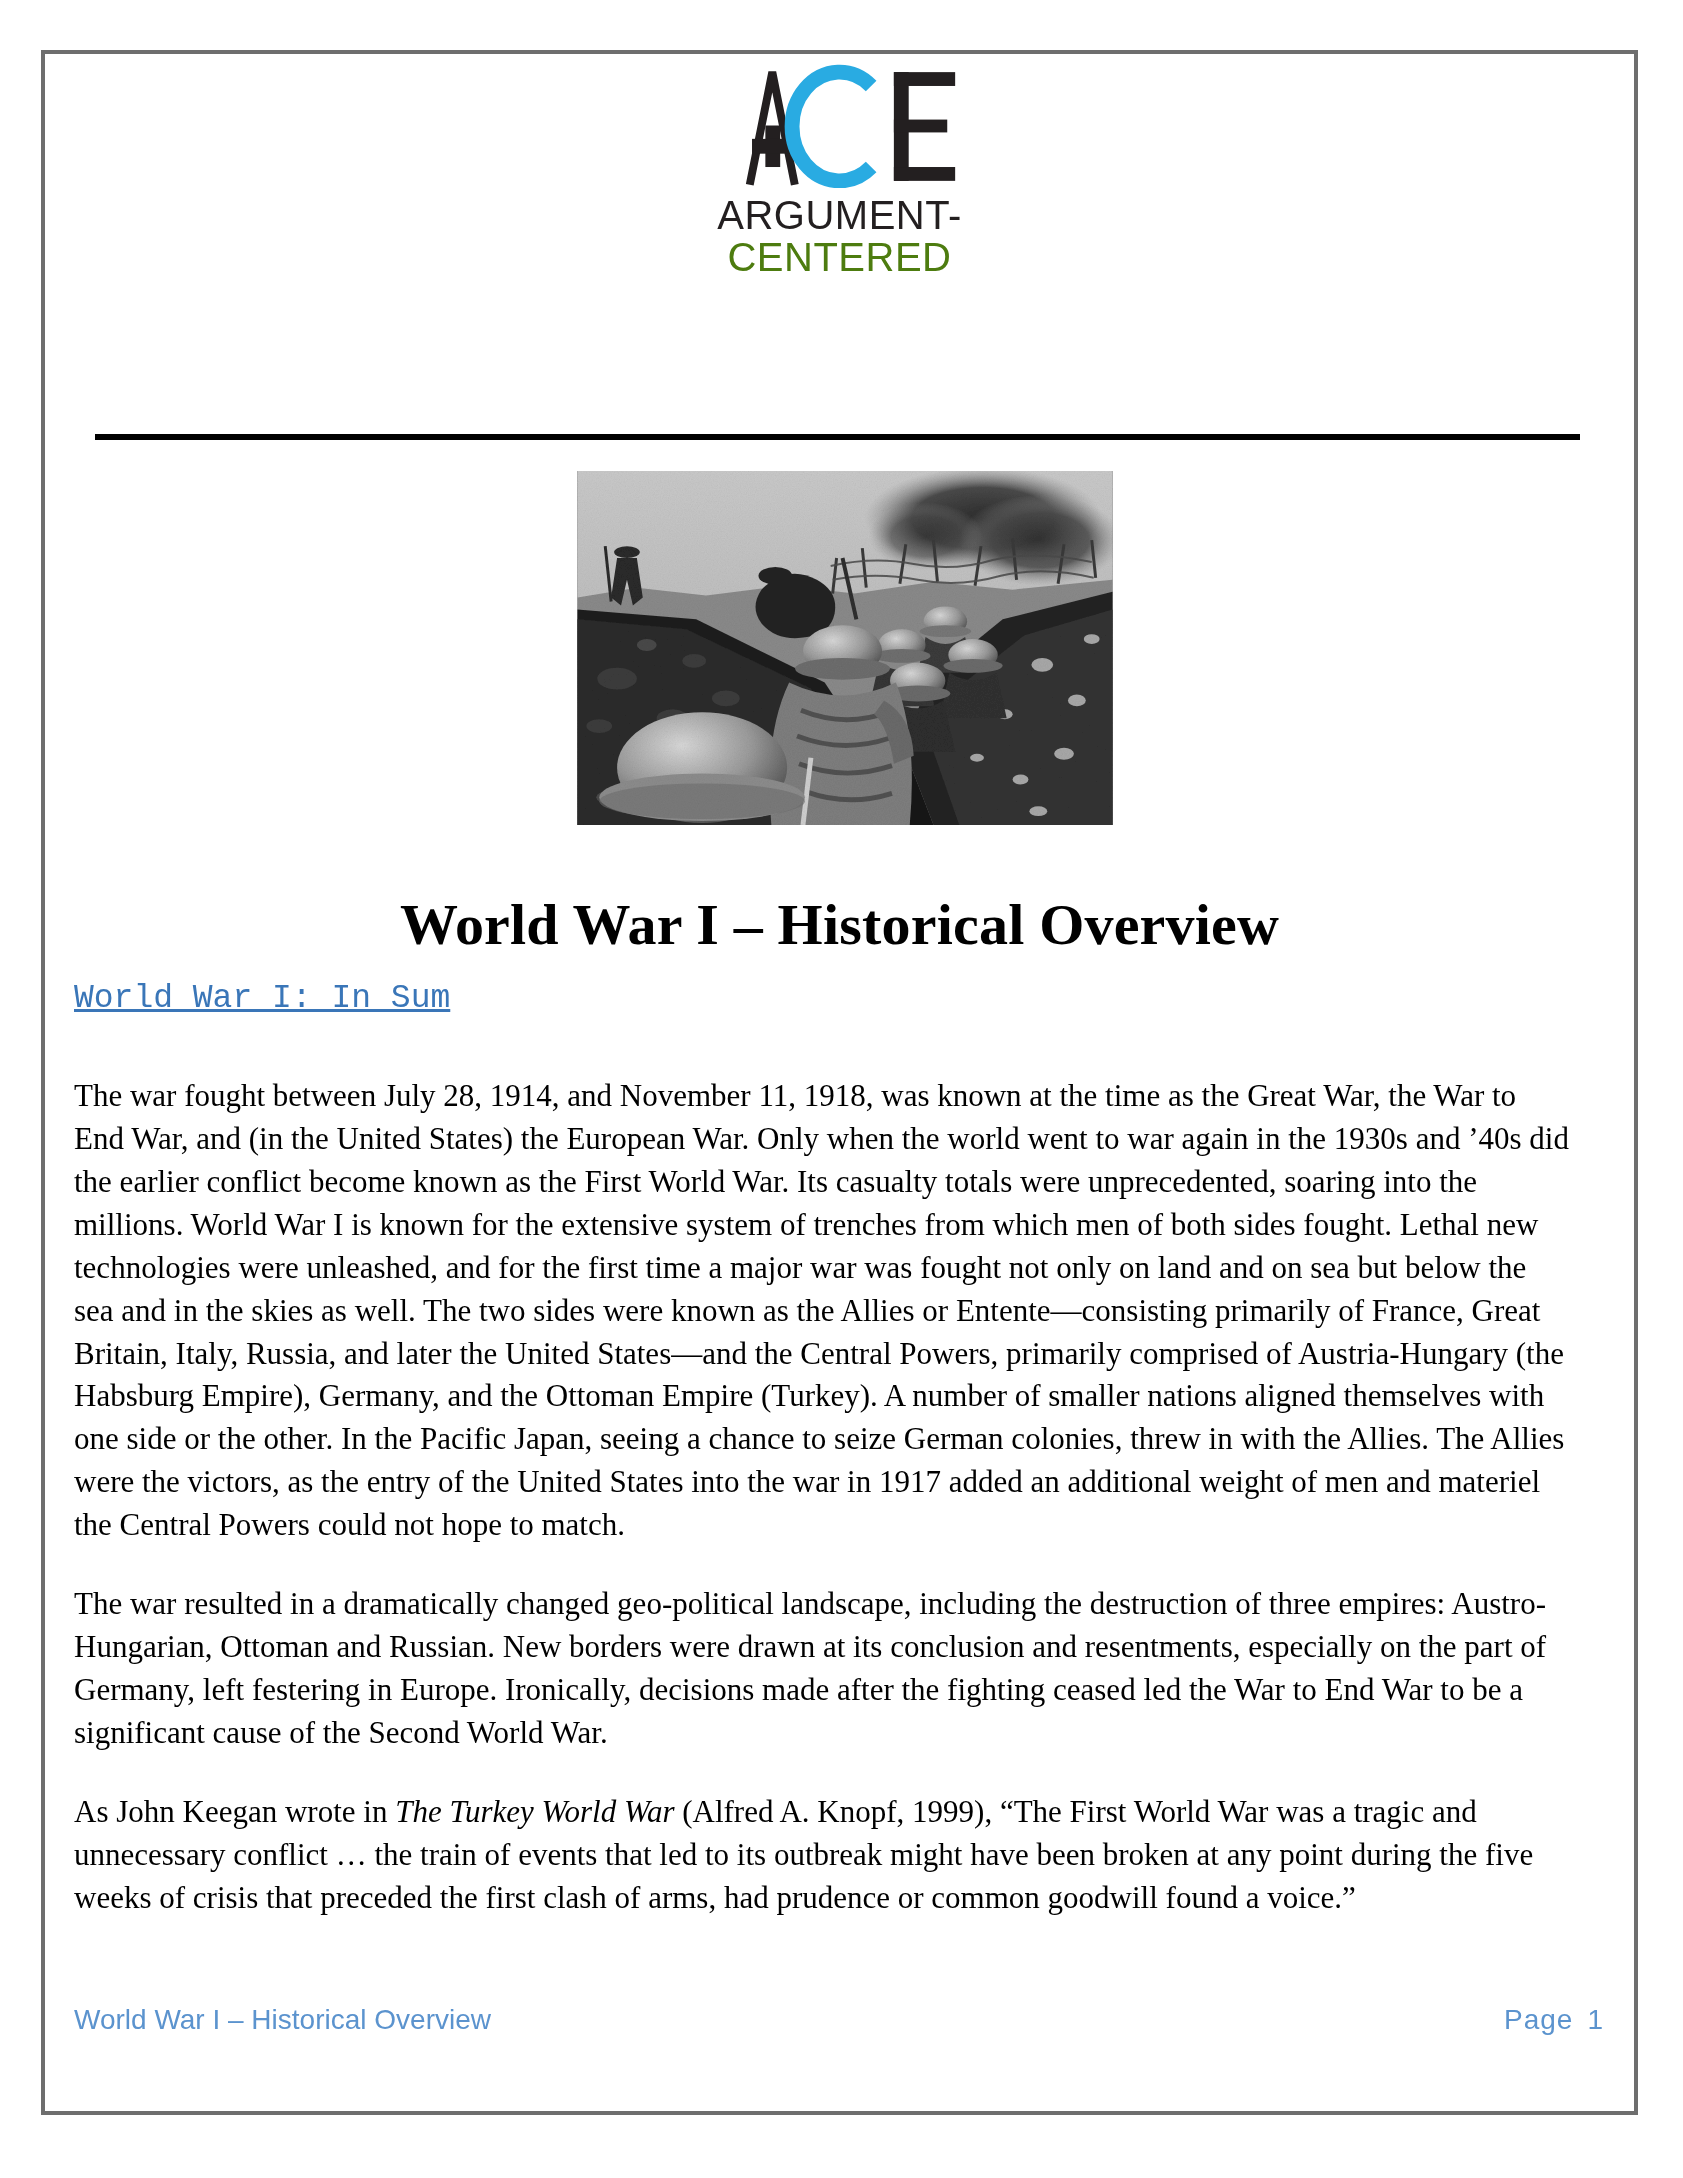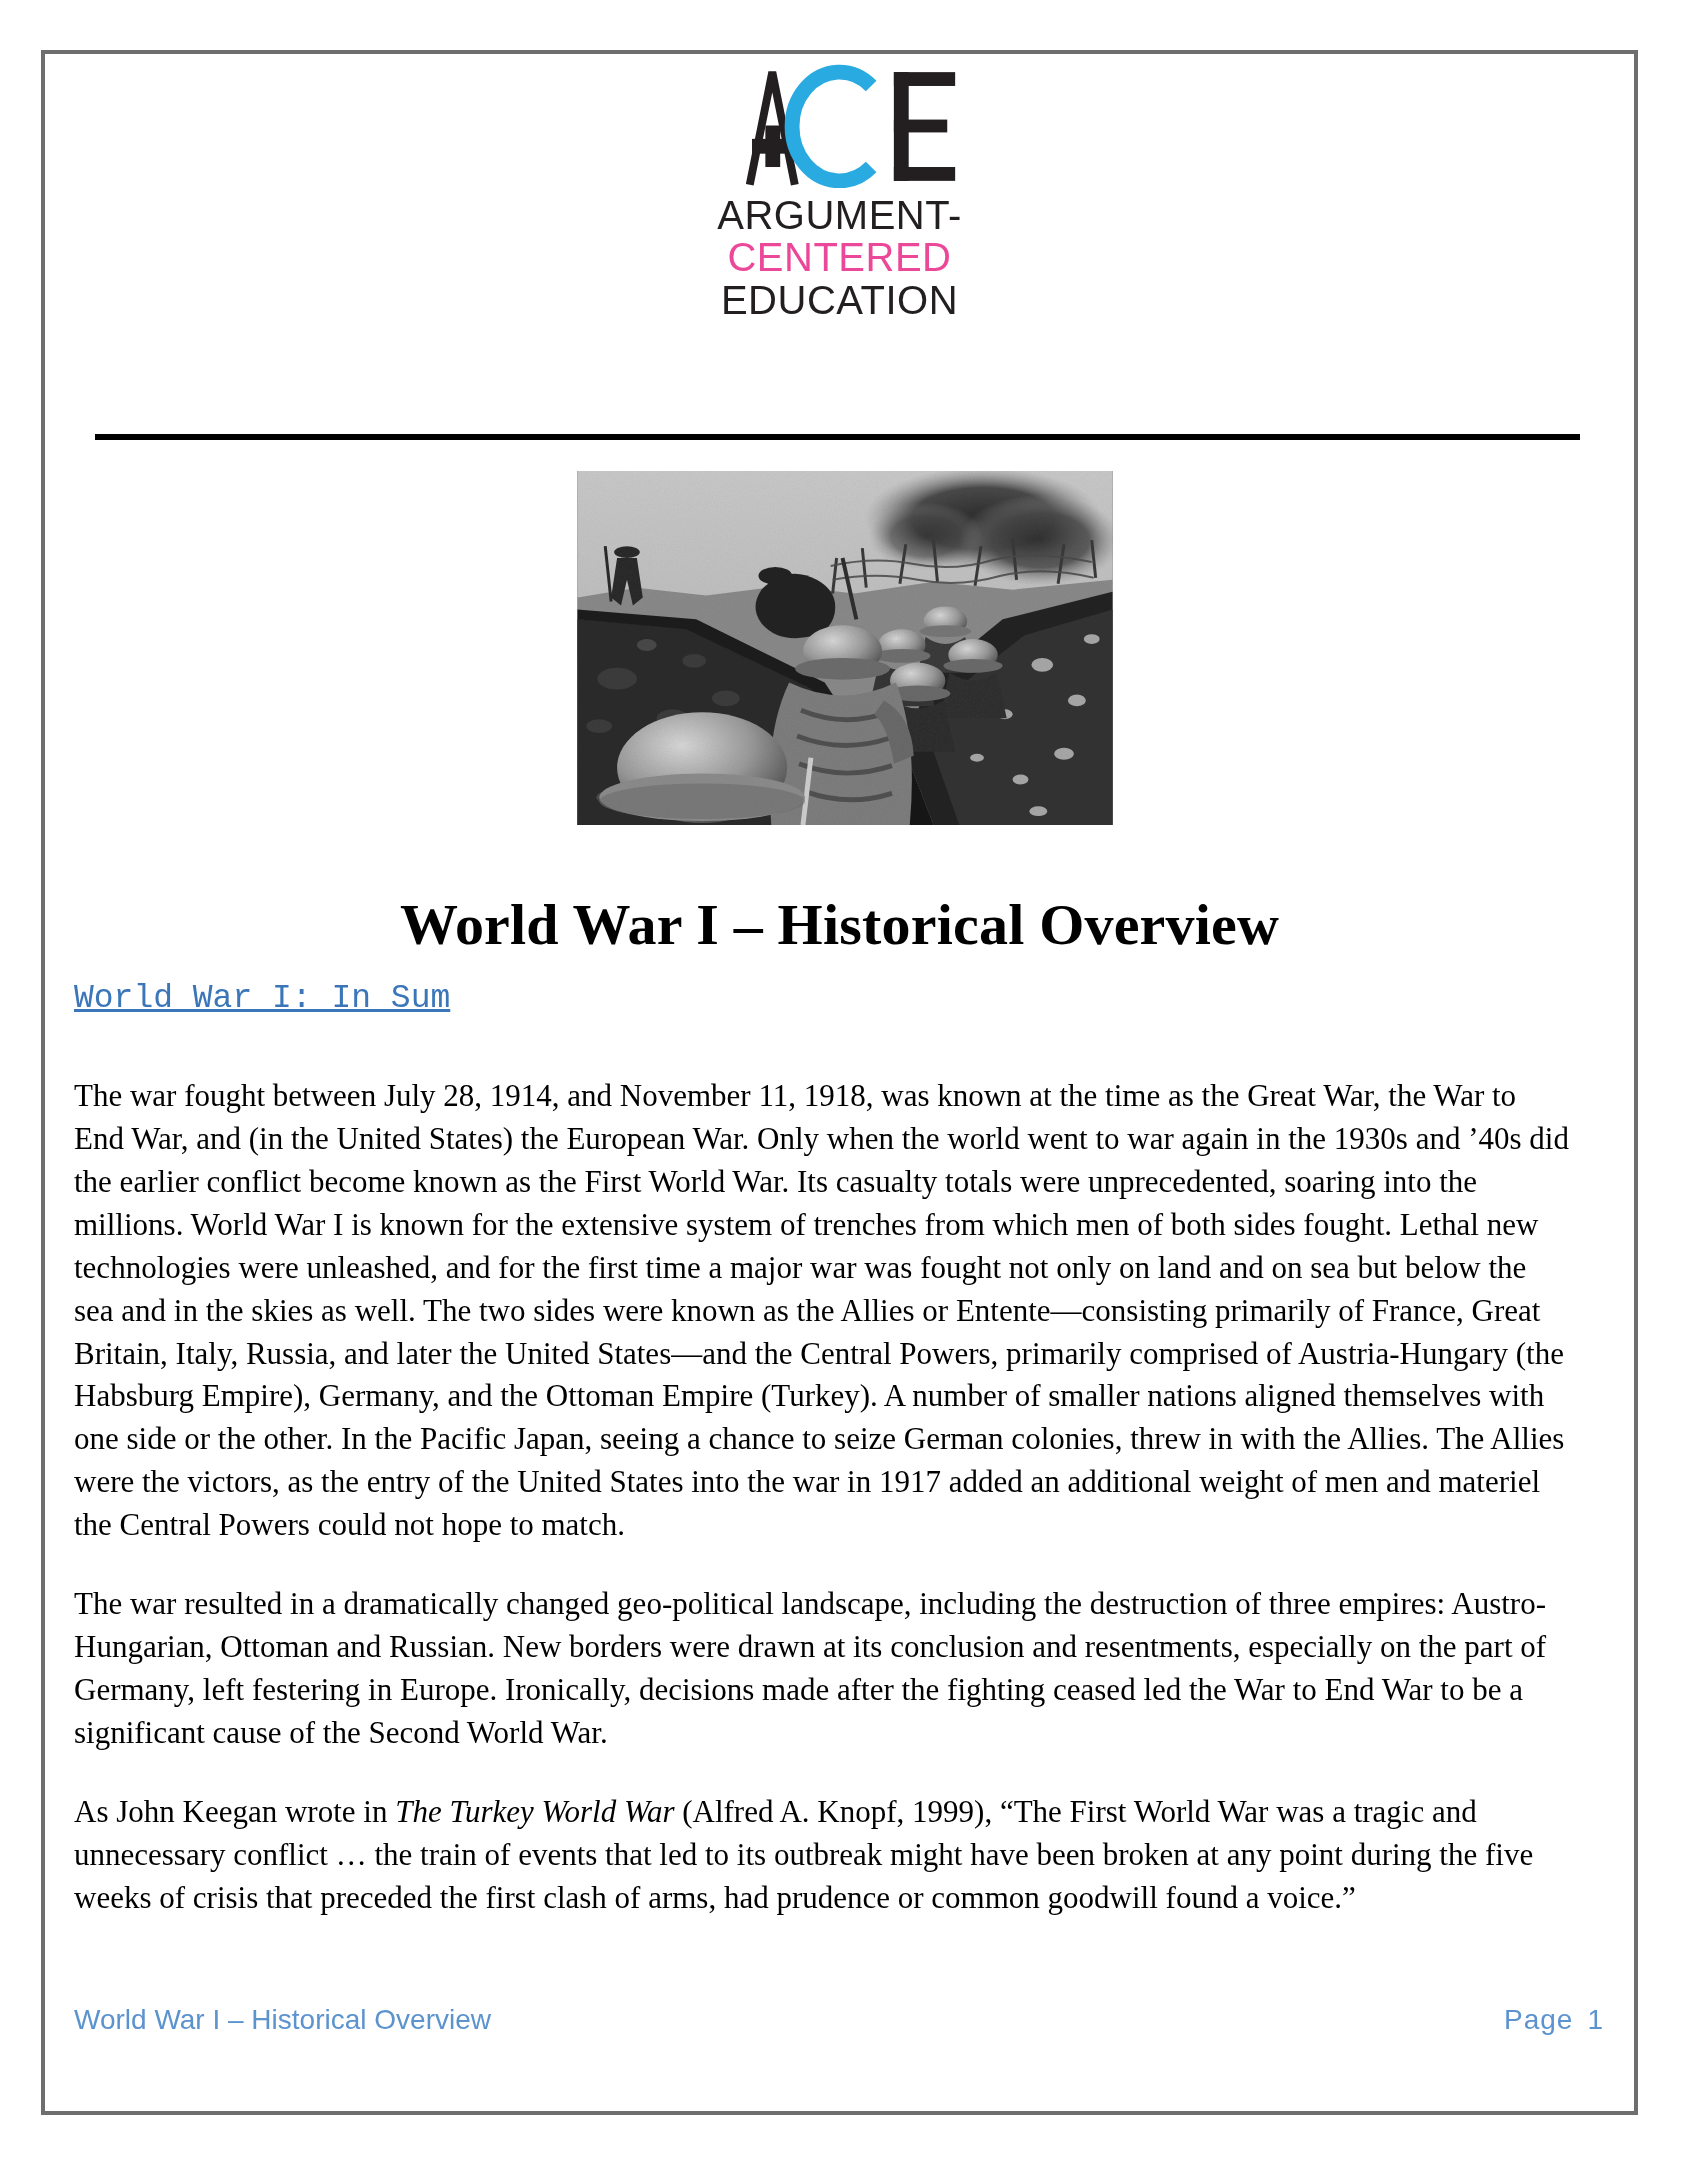--- a/index.html
+++ b/index.html
@@ -51,21 +51,21 @@
     margin-top: 6px;
     font-family: "Liberation Sans", "DejaVu Sans", sans-serif;
     line-height: 1.06;
     letter-spacing: 0.5px;
   }
   .logo-words div {
     font-size: 40px;
     font-weight: 400;
   }
   .logo-line-1 { color: #231f20; }
-  .logo-line-2 { color: #ec4899; }
+  .logo-line-2 { color: #4d7c0f; }
   .logo-line-3 { color: #231f20; }
 
   
   .header-rule {
     position: absolute;
     left: 50px;
     top: 380px;
     width: 1485px;
     height: 6px;
     background: #000000;
@@ -163,21 +163,20 @@
         <path d="M162 22 A 48 55 0 1 0 162 104" fill="none" stroke="#29abe2" stroke-width="15" stroke-linecap="butt"></path>
 
         <rect x="185" y="8" width="15" height="110" fill="#231f20"></rect>
         <rect x="185" y="8" width="62" height="14" fill="#231f20"></rect>
         <rect x="185" y="56" width="54" height="13" fill="#231f20"></rect>
         <rect x="185" y="104" width="62" height="14" fill="#231f20"></rect>
       </svg>
       <div class="logo-words">
         <div class="logo-line-1">ARGUMENT-</div>
         <div class="logo-line-2">CENTERED</div>
-        <div class="logo-line-3">EDUCATION</div>
       </div>
     </div>
 
     <div class="header-rule"></div>
 
     <div class="photo-wrap">
       <svg width="536" height="354" viewBox="0 0 541 358">
         <defs>
           <linearGradient id="skyGrad" x1="0" y1="0" x2="0" y2="1">
             <stop offset="0%" stop-color="#c9c9c9"></stop>

